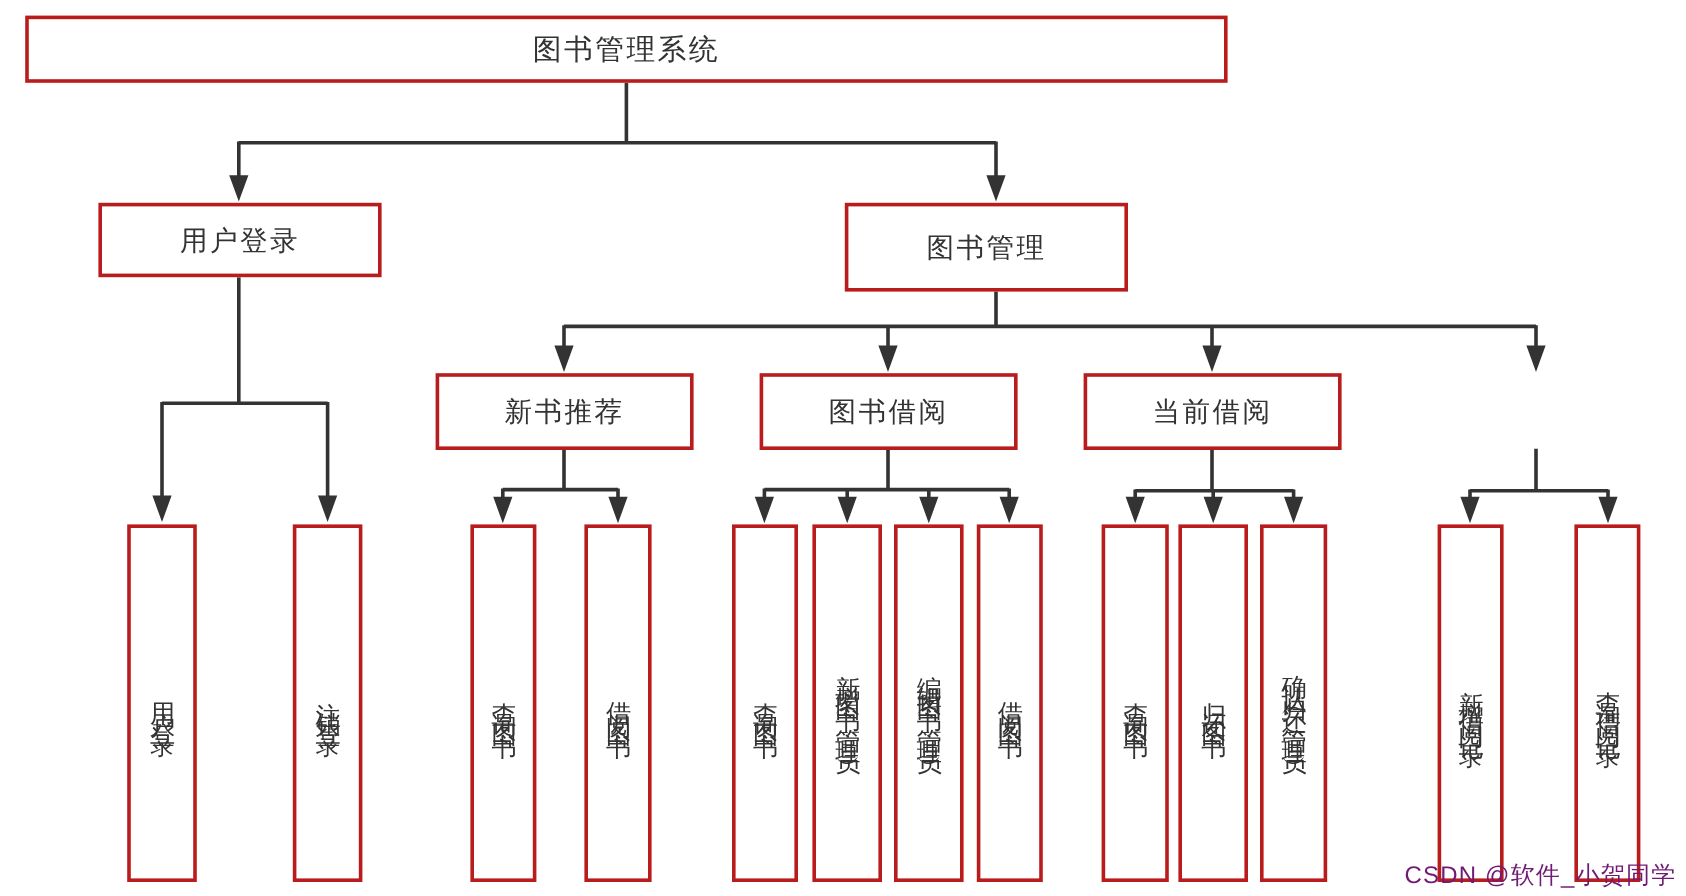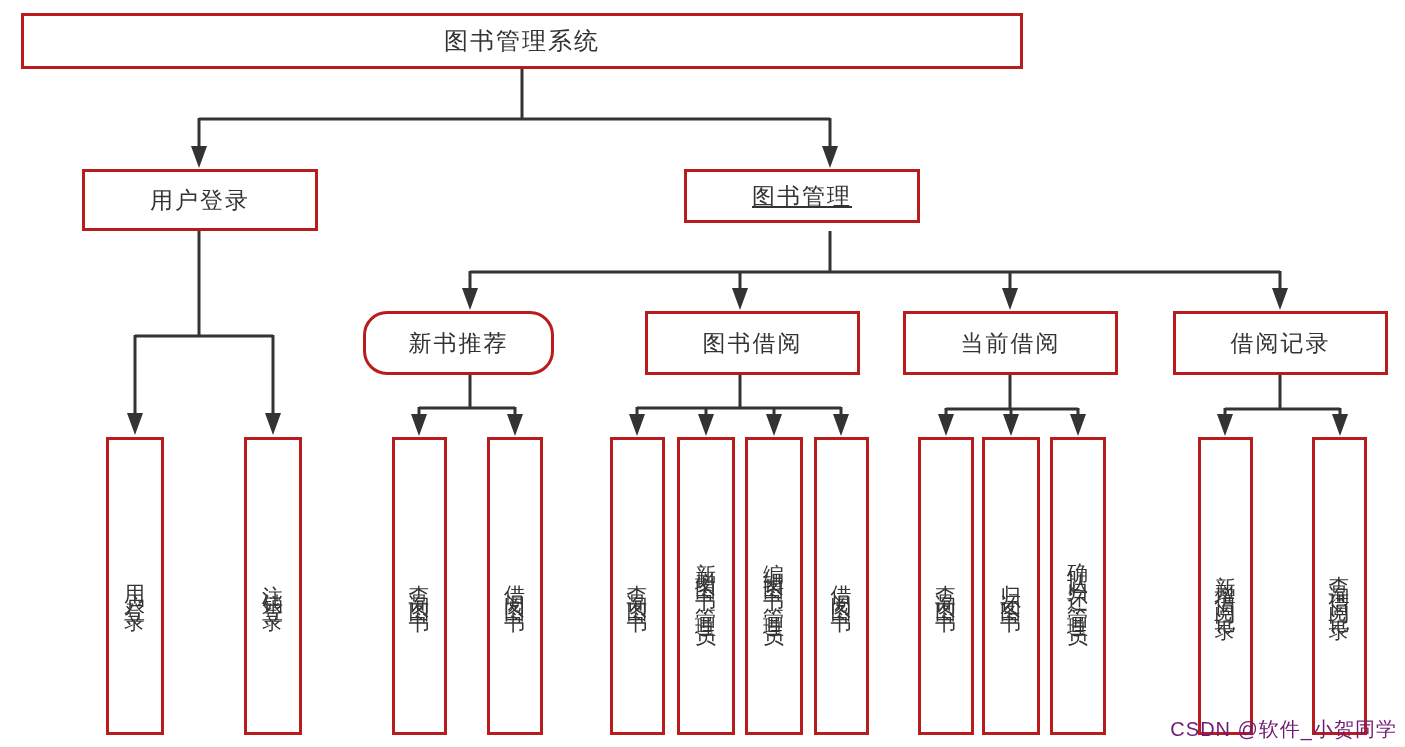--- a/index.html
+++ b/index.html
@@ -58,26 +58,25 @@
              M127 413 H143 L135 435 Z M265 413 H281 L273 435 Z
              M411 414 H427 L419 436 Z M507 414 H523 L515 436 Z
              M629 414 H645 L637 436 Z M698 414 H714 L706 436 Z M766 414 H782 L774 436 Z M833 414 H849 L841 436 Z
              M938 414 H954 L946 436 Z M1003 414 H1019 L1011 436 Z M1070 414 H1086 L1078 436 Z
              M1217 414 H1233 L1225 436 Z M1332 414 H1348 L1340 436 Z"></path>
   </svg>
 
   <div class="box hbox title" style="left:21px;top:13px;width:1002px;height:56px;">图书管理系统</div>
 
   <div class="box hbox" style="left:82px;top:169px;width:236px;height:62px;">用户登录</div>
-  <div class="box hbox" style="left:684px;top:169px;width:236px;height:54px;text-decoration:underline;">图书管理</div>
+  <div class="box hbox" style="left:704px;top:169px;width:236px;height:74px;">图书管理</div>
 
-  <div class="box hbox" style="left:363px;top:311px;width:191px;height:64px;border-radius:24px;">新书推荐</div>
-  <div class="box hbox" style="left:633px;top:311px;width:215px;height:64px;margin-left:12px;">图书借阅</div>
+  <div class="box hbox" style="left:363px;top:311px;width:215px;height:64px;">新书推荐</div>
+  <div class="box hbox" style="left:633px;top:311px;width:215px;height:64px;">图书借阅</div>
   <div class="box hbox" style="left:903px;top:311px;width:215px;height:64px;">当前借阅</div>
-  <div class="box hbox" style="left:1173px;top:311px;width:215px;height:64px;">借阅记录</div>
 
   <div class="box vbox" style="left:106px;top:437px;width:58px;height:298px;">用户登录</div>
   <div class="box vbox" style="left:244px;top:437px;width:58px;height:298px;">注销登录</div>
 
   <div class="box vbox" style="left:392px;top:437px;width:55px;height:298px;">查询图书</div>
   <div class="box vbox" style="left:487px;top:437px;width:56px;height:298px;">借阅图书</div>
 
   <div class="box vbox" style="left:610px;top:437px;width:55px;height:298px;">查询图书</div>
   <div class="box vbox" style="left:677px;top:437px;width:58px;height:298px;">新增图书（管理员）</div>
   <div class="box vbox" style="left:745px;top:437px;width:58px;height:298px;">编辑图书（管理员）</div>

